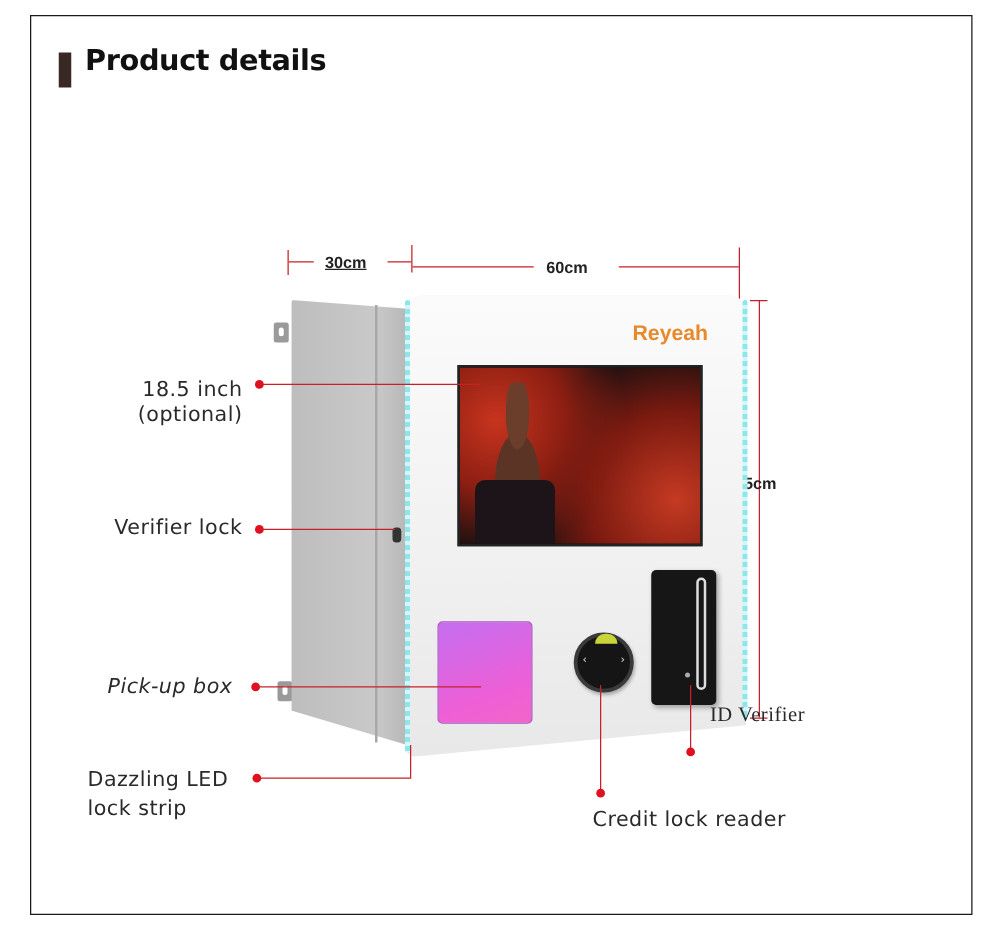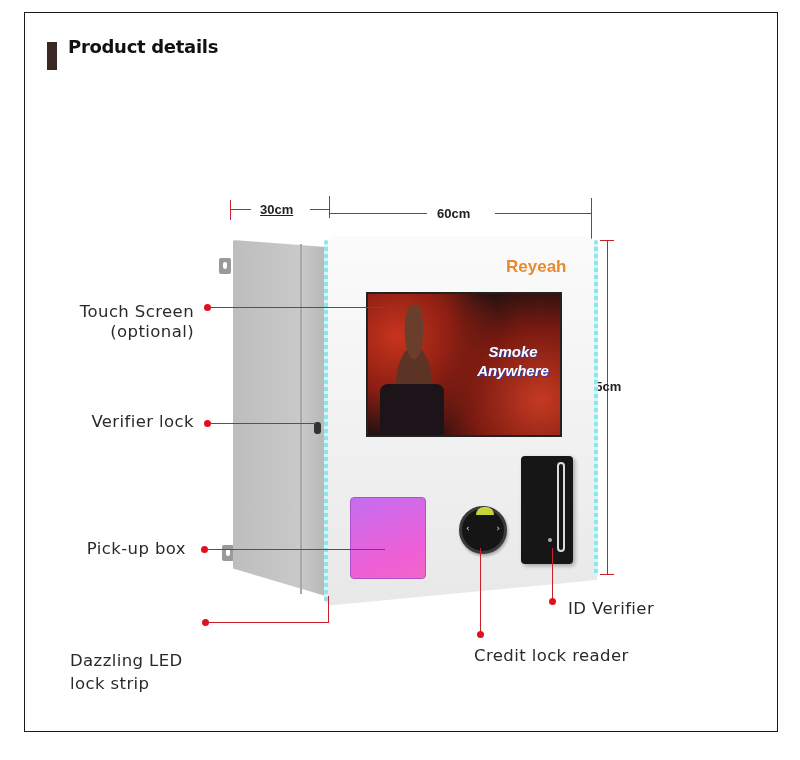--- a/index.html
+++ b/index.html
@@ -1,19 +1,19 @@
 <!DOCTYPE html>
 <html><head>
   <meta charset="utf-8">
   <style>
     html, body { margin:0; padding:0; background:#ffffff; }
     body { width:800px; height:760px; position:relative; overflow:hidden; font-family:"DejaVu Sans", sans-serif; }
     .frame { position:absolute; left:24px; top:12px; width:754px; height:720px; border:1px solid #1a1a1a; box-sizing:border-box; }
     .title-bar { position:absolute; left:47px; top:42px; width:10px; height:28px; background:#3a2824; }
-    .title { position:absolute; left:68px; top:36px; font-family:"DejaVu Sans", sans-serif; font-weight:bold; font-size:18px; color:#111; letter-spacing:-0.3px; }
+    .title { position:absolute; left:68px; top:36px; font-family:"DejaVu Sans", sans-serif; font-weight:bold; font-size:23px; color:#111; letter-spacing:-0.3px; }
     .lbl { position:absolute; font-family:"DejaVu Sans", sans-serif; font-size:16.5px; color:#2a2a2a; line-height:20px; letter-spacing:0.4px; }
     .right { text-align:right; }
     .dim { position:absolute; font-family:"Liberation Sans", sans-serif; font-weight:bold; font-size:13px; color:#222; }
     .rline { position:absolute; background:#c8202a; }
     .dot { position:absolute; width:7px; height:7px; border-radius:50%; background:#e01020; }
     
     .side { position:absolute; left:233px; top:240px; width:96px; height:357px; background:linear-gradient(90deg,#bdbdbd,#c9c9c9 70%,#b5b5b5); border-radius:2px 14px 6px 2px; clip-path:polygon(0 0,100% 2%,100% 100%,0 92%); }
     .side-edge { position:absolute; left:300px; top:244px; width:2px; height:350px; background:#a8a8a8; }
     .bracket { position:absolute; width:12px; height:16px; background:#9a9a9a; border-radius:2px; }
     .bracket::after { content:""; position:absolute; left:4px; top:4px; width:4px; height:7px; background:#fff; border-radius:2px; }
@@ -65,60 +65,56 @@
 <div class="lock"></div>
 <div class="front"></div>
 <div class="led-left"></div>
 <div class="led-right"></div>
 <div class="brand">Reyeah</div>
 
 <div class="screen">
   <div class="screen-bg"></div>
   <div class="person"></div>
   <div class="dress"></div>
-  <div class="slogan">
-    <div>Smoke</div>
-    <div>Anywhere</div>
-  </div>
 </div>
 
 <div class="pickup"></div>
 
 <div class="card-reader">
   <span class="chev" style="left:4px;">‹</span>
   <span class="chev" style="right:4px;">›</span>
 </div>
 
 <div class="id-verifier">
   <div class="id-slot"></div>
   <div class="id-led"></div>
 </div>
 
 <div class="lbl right" style="left:50px;top:302px;width:144px;">
-  <div>Touch Screen</div>
+  <div>18.5 inch</div>
   <div>(optional)</div>
 </div>
 <div class="dot" style="left:204px;top:304px;"></div>
 <div class="rline" style="left:208px;top:307px;width:176px;height:1px;"></div>
 
 <div class="lbl right" style="left:50px;top:412px;width:144px;">Verifier lock</div>
 <div class="dot" style="left:204px;top:420px;"></div>
 <div class="rline" style="left:208px;top:423px;width:108px;height:1px;"></div>
 
-<div class="lbl right" style="left:50px;top:539px;width:136px;">Pick-up box</div>
+<div class="lbl right" style="left:50px;top:539px;width:136px;font-style:italic;">Pick-up box</div>
 <div class="dot" style="left:201px;top:546px;"></div>
 <div class="rline" style="left:205px;top:549px;width:180px;height:1px;"></div>
 
-<div class="lbl" style="left:70px;top:614px;margin-top:37px;">
+<div class="lbl" style="left:70px;top:614px;">
   <div>Dazzling LED</div>
   <div style="margin-top:3px;">lock strip</div>
 </div>
 <div class="dot" style="left:202px;top:619px;"></div>
 <div class="rline" style="left:206px;top:622px;width:122px;height:1px;"></div>
 <div class="rline" style="left:328px;top:596px;width:1px;height:27px;"></div>
 
 <div class="rline" style="left:480px;top:548px;width:1px;height:84px;"></div>
 <div class="dot" style="left:477px;top:631px;"></div>
 <div class="lbl" style="left:474px;top:646px;">Credit lock reader</div>
 
 <div class="rline" style="left:552px;top:548px;width:1px;height:52px;"></div>
 <div class="dot" style="left:549px;top:598px;"></div>
-<div class="lbl" style="left:568px;top:599px;">ID Verifier</div>
+<div class="lbl" style="left:568px;top:562px;font-family:Liberation Serif, serif;">ID Verifier</div>
 
 </body></html>

